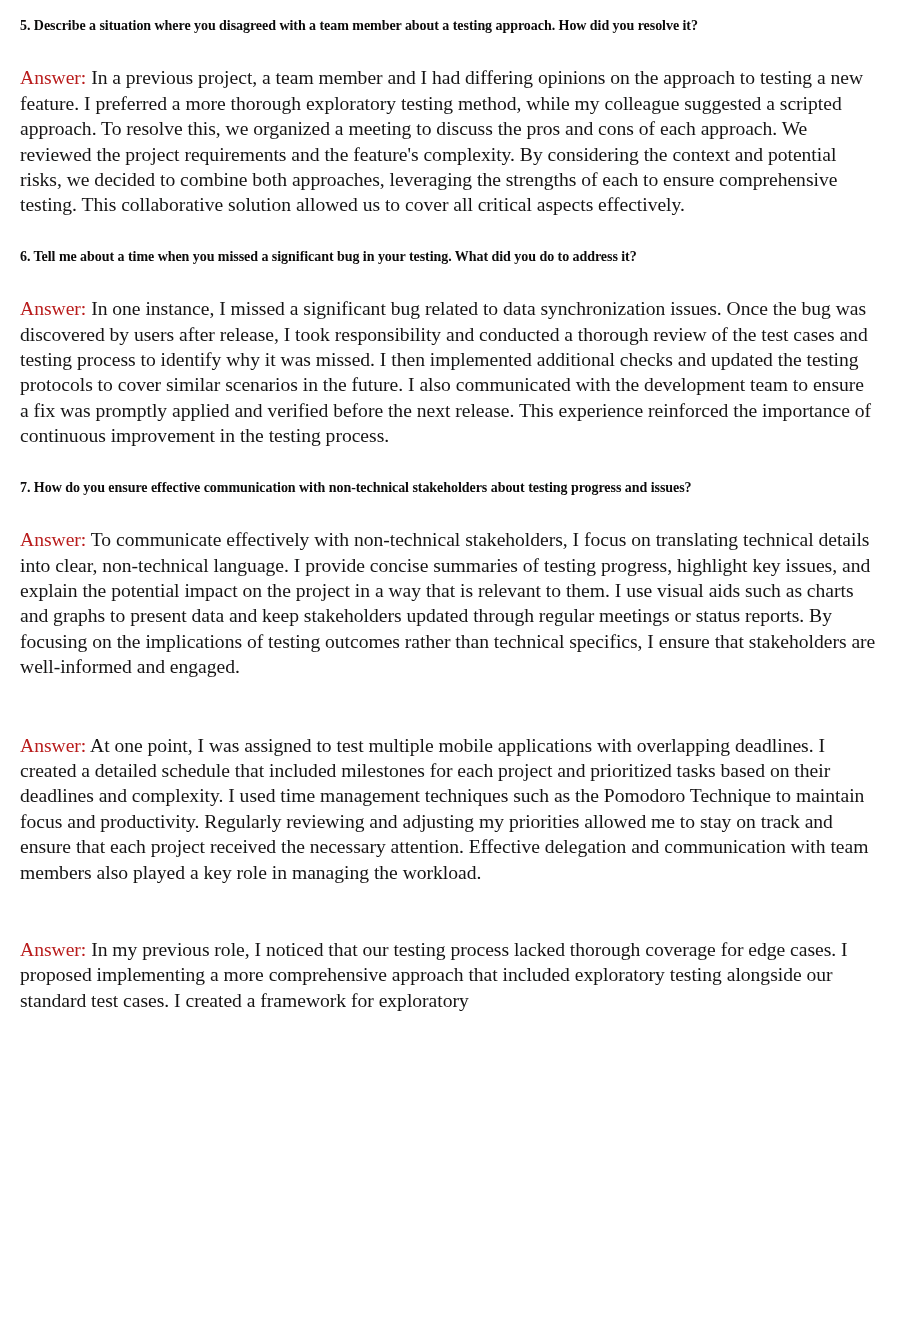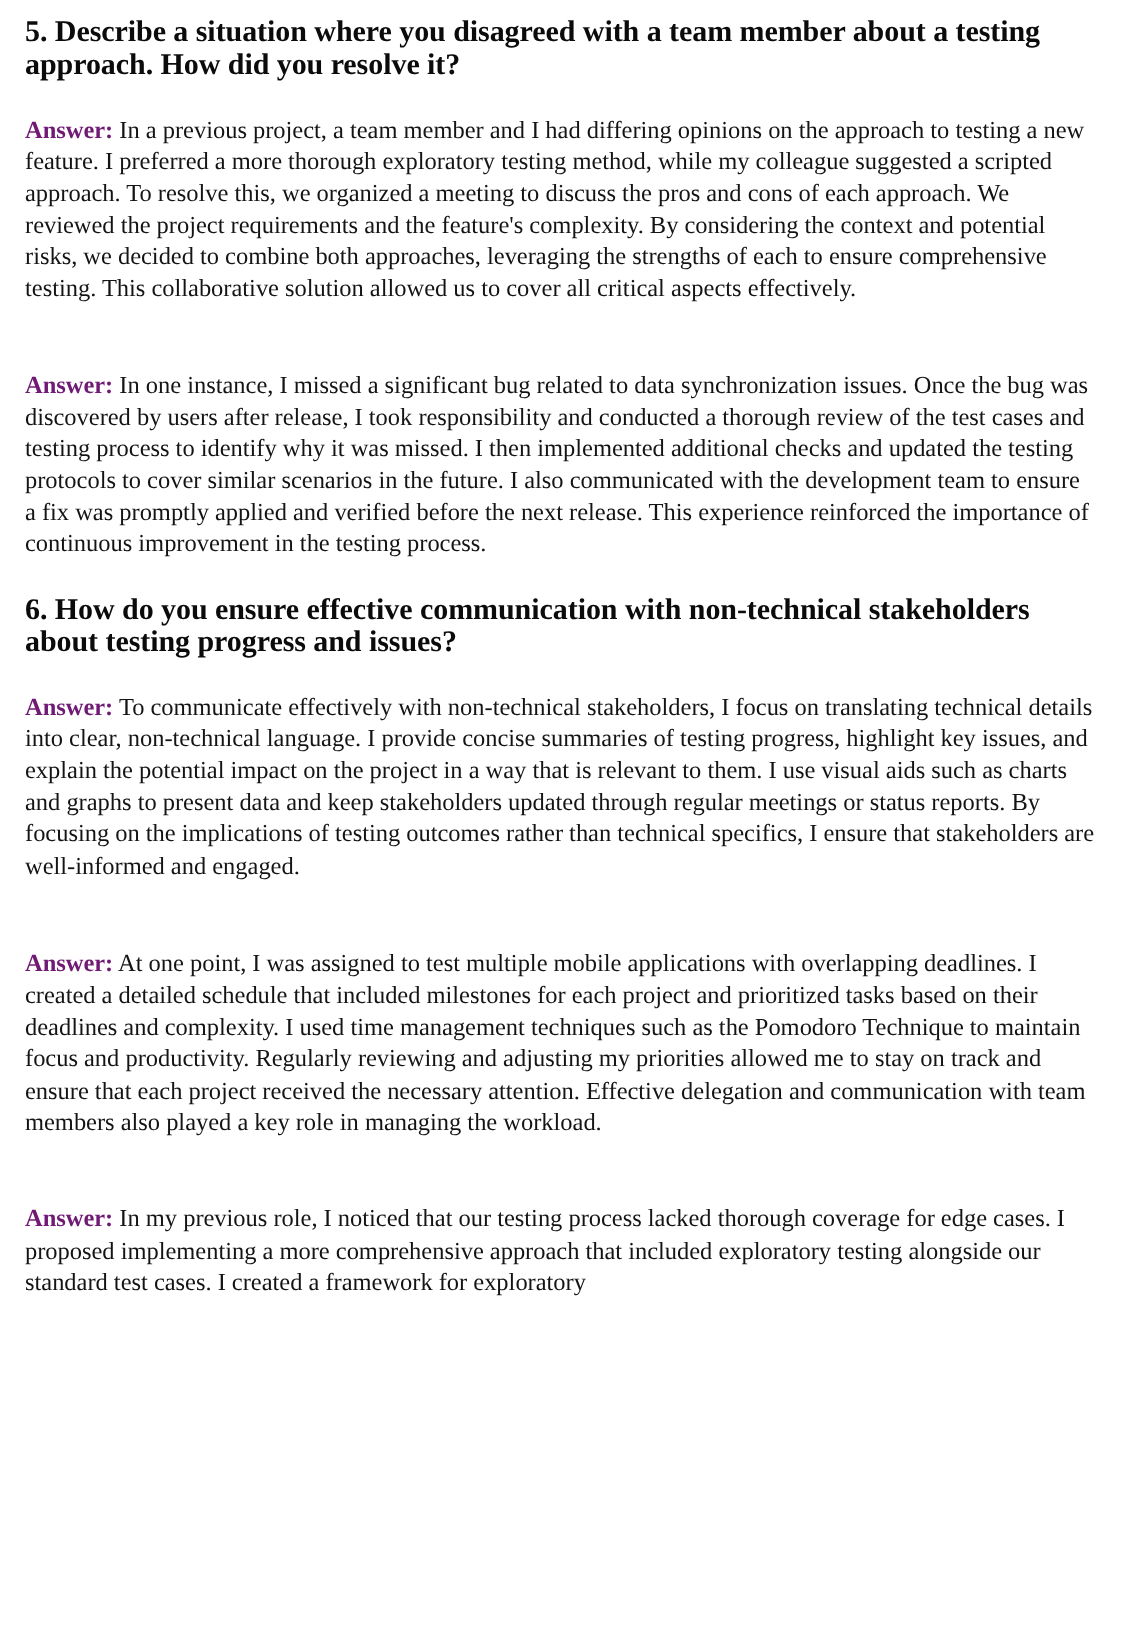--- a/index.html
+++ b/index.html
@@ -21,40 +21,40 @@
     box-sizing: border-box;
     padding: 13px 30px 0 20px;
     position: relative;
     background: #ffffff;
   }
   .qa-block {
     margin: 0;
   }
   .q-heading {
     font-weight: bold;
-    font-size: 24px;
+    font-size: 14px;
     line-height: 26.4px;
     letter-spacing: -0.05px;
     margin: 0;
     padding: 0;
     text-align: left;
     color: #0c0b0b;
   }
   .answer {
     font-size: 19.6px;
     line-height: 25.4px;
     margin: 0;
     padding: 0;
     text-align: left;
     color: #151414;
     letter-spacing: -0.02px;
   }
   .answer .lbl {
-    font-weight: bold;
-    color: #701a75;
+    font-weight: normal;
+    color: #b91c1c;
   }
   .gap-q-to-a {
     height: 26px;
   }
   .gap-a-to-q {
     height: 26px;
   }
   .spacer-2 { height: 27px; }
   .spacer-3 { height: 26px; }
 </style>
@@ -65,28 +65,29 @@
 
   <div class="qa-block">
     <p class="q-heading">5. Describe a situation where you disagreed with a team member about a testing approach. How did you resolve it?</p>
     <div class="gap-q-to-a"></div>
     <p class="answer"><span class="lbl">Answer:</span><span> In a previous project, a team member and I had differing opinions on the approach to testing a new feature. I preferred a more thorough exploratory testing method, while my colleague suggested a scripted approach. To resolve this, we organized a meeting to discuss the pros and cons of each approach. We reviewed the project requirements and the feature's complexity. By considering the context and potential risks, we decided to combine both approaches, leveraging the strengths of each to ensure comprehensive testing. This collaborative solution allowed us to cover all critical aspects effectively.</span></p>
   </div>
 
   <div class="gap-a-to-q"></div>
 
   <div class="qa-block">
+    <p class="q-heading">6. Tell me about a time when you missed a significant bug in your testing. What did you do to address it?</p>
     <div class="gap-q-to-a"></div>
     <p class="answer"><span class="lbl">Answer:</span><span> In one instance, I missed a significant bug related to data synchronization issues. Once the bug was discovered by users after release, I took responsibility and conducted a thorough review of the test cases and testing process to identify why it was missed. I then implemented additional checks and updated the testing protocols to cover similar scenarios in the future. I also communicated with the development team to ensure a fix was promptly applied and verified before the next release. This experience reinforced the importance of continuous improvement in the testing process.</span></p>
   </div>
 
   <div class="gap-a-to-q"></div>
 
   <div class="qa-block">
-    <p class="q-heading">6. How do you ensure effective communication with non-technical stakeholders about testing progress and issues?</p>
+    <p class="q-heading">7. How do you ensure effective communication with non-technical stakeholders about testing progress and issues?</p>
     <div class="gap-q-to-a"></div>
     <p class="answer"><span class="lbl">Answer:</span><span> To communicate effectively with non-technical stakeholders, I focus on translating technical details into clear, non-technical language. I provide concise summaries of testing progress, highlight key issues, and explain the potential impact on the project in a way that is relevant to them. I use visual aids such as charts and graphs to present data and keep stakeholders updated through regular meetings or status reports. By focusing on the implications of testing outcomes rather than technical specifics, I ensure that stakeholders are well-informed and engaged.</span></p>
   </div>
 
   <div class="spacer-2"></div>
 
   <div class="qa-block">
     <div class="gap-q-to-a"></div>
     <p class="answer"><span class="lbl">Answer:</span><span> At one point, I was assigned to test multiple mobile applications with overlapping deadlines. I created a detailed schedule that included milestones for each project and prioritized tasks based on their deadlines and complexity. I used time management techniques such as the Pomodoro Technique to maintain focus and productivity. Regularly reviewing and adjusting my priorities allowed me to stay on track and ensure that each project received the necessary attention. Effective delegation and communication with team members also played a key role in managing the workload.</span></p>
   </div>

